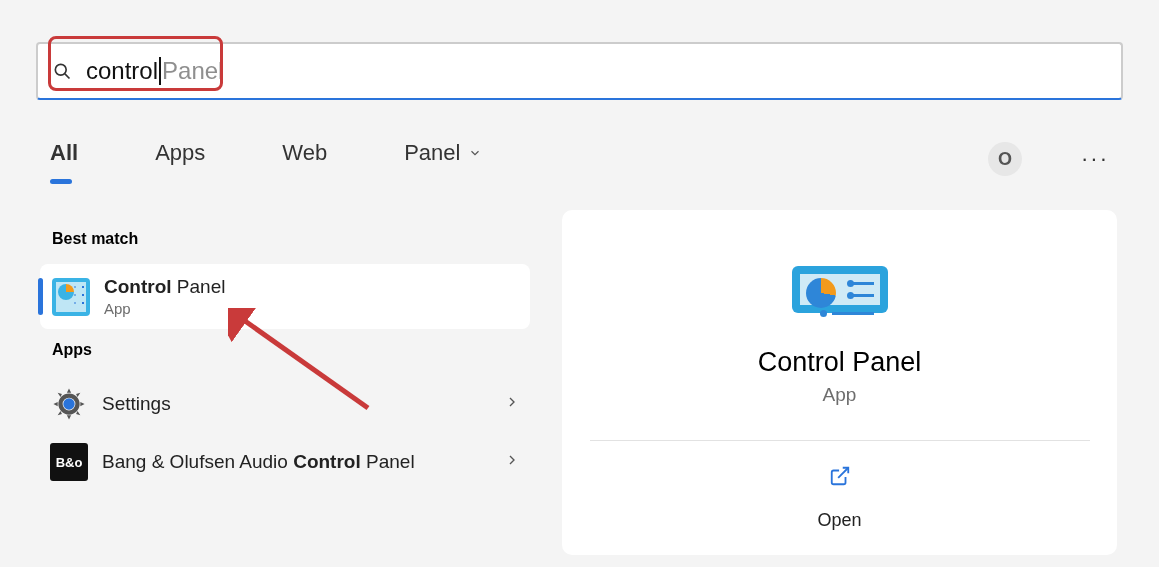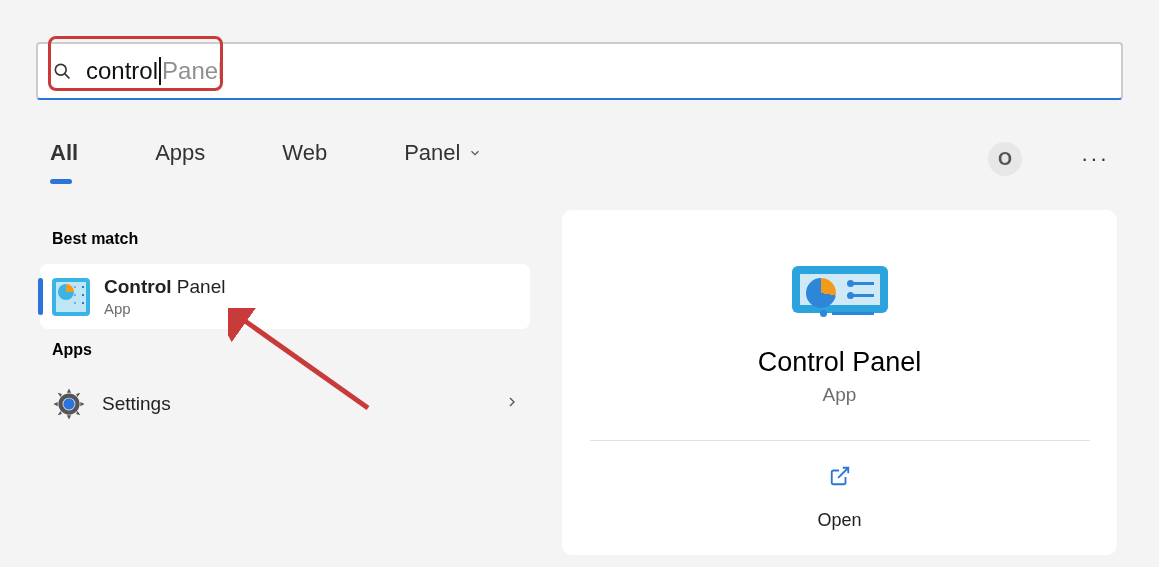--- a/index.html
+++ b/index.html
@@ -217,20 +217,35 @@
     <div class="r-text">
       <div class="r-title">Settings</div>
     </div>
     <span class="chev-r">
       <svg viewBox="0 0 24 24" fill="none" stroke-width="2">
           <polyline points="9 6 15 12 9 18"></polyline>
         </svg>
     </span>
   </div>
 
+  <div class="result-plain">
+    <span class="bo-icon">
+      <span>B&amp;o</span>
+    </span>
+    <div class="r-text">
+      <div class="r-title">
+        <span>Bang &amp; Olufsen Audio </span><span class="bold">Control</span><span> Panel</span>
+      </div>
+    </div>
+    <span class="chev-r">
+      <svg viewBox="0 0 24 24" fill="none" stroke-width="2">
+          <polyline points="9 6 15 12 9 18"></polyline>
+        </svg>
+    </span>
+  </div>
 </div>
 
 <div class="right-pane">
   <div class="big-icon">
     <span class="pie"></span>
     <span class="l l1"></span>
       <span class="l l2"></span>
       <span class="l l3"></span>
     <span class="d d1"></span>
       <span class="d d2"></span>

